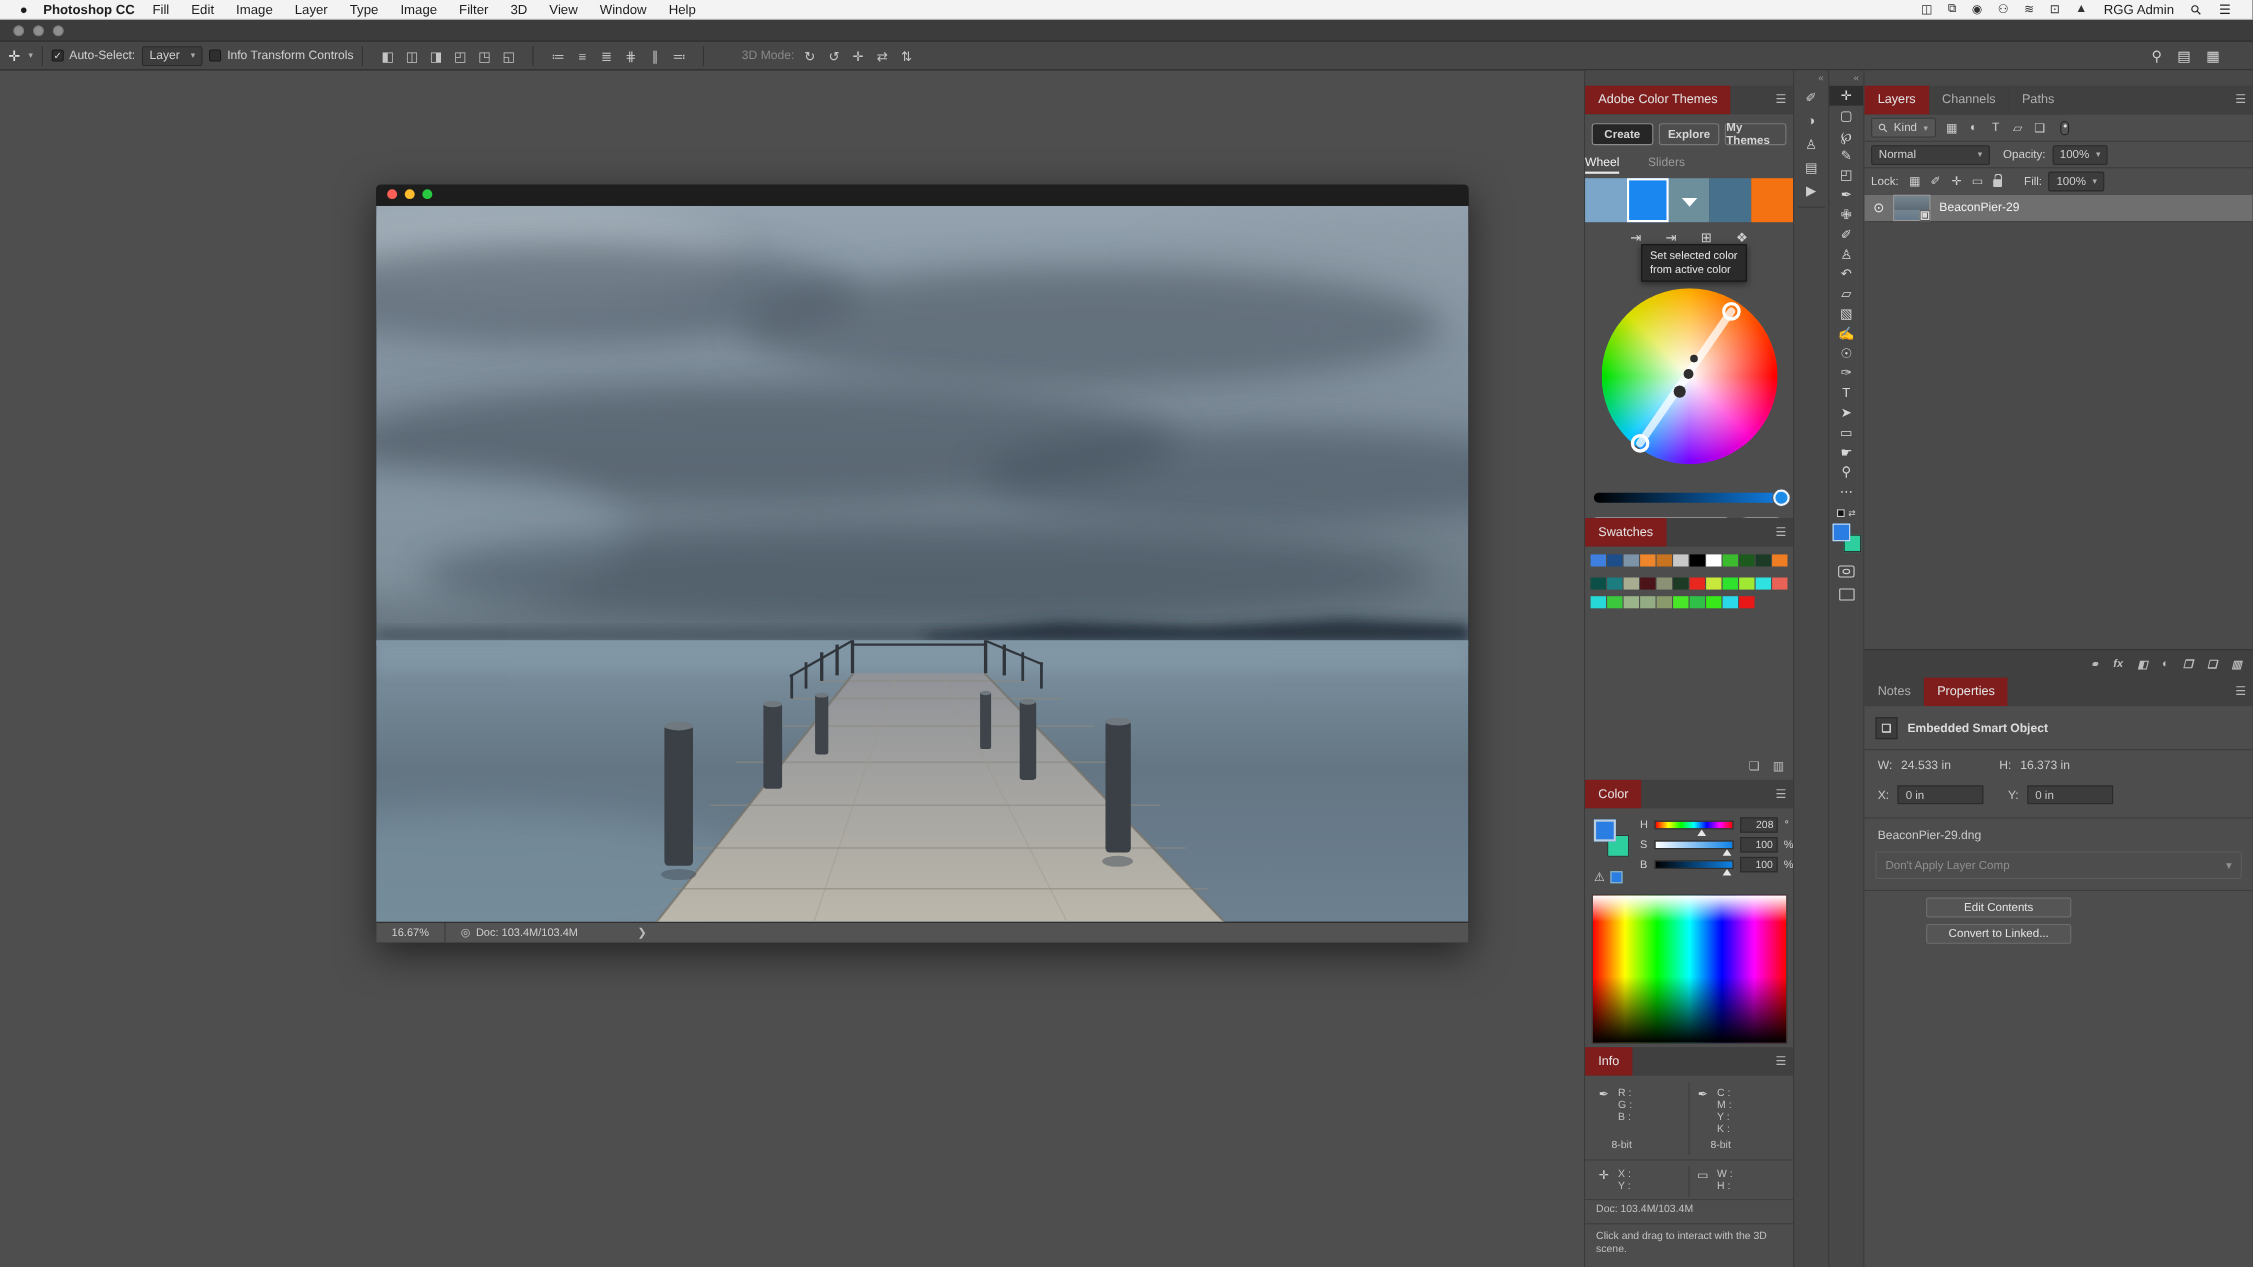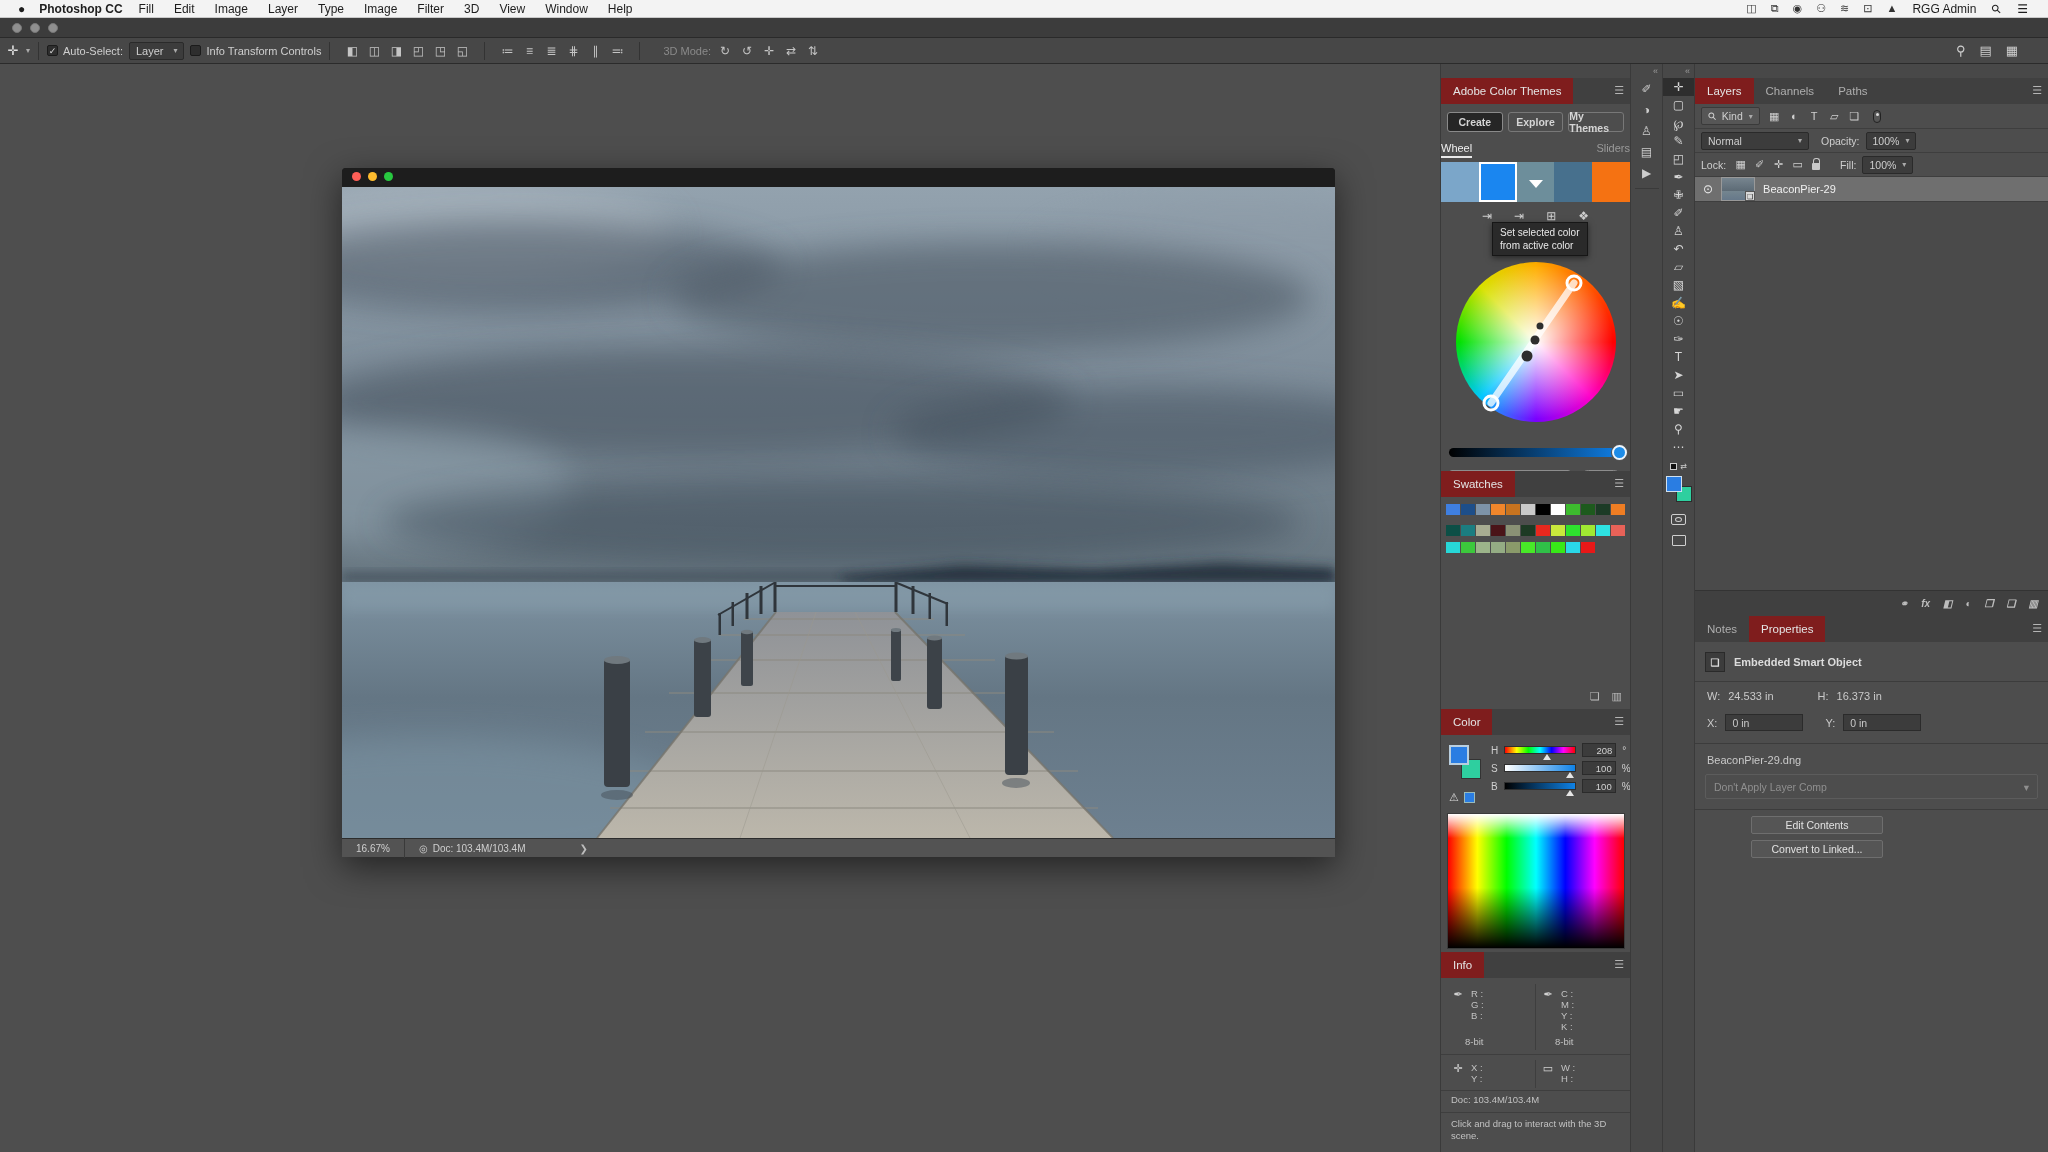--- a/index.html
+++ b/index.html
@@ -34,21 +34,21 @@
     display:flex;align-items:center;font-size:11px;color:#cfcfcf;}
   #optbar .tooli{width:26px;text-align:center;font-size:13px;color:#e0e0e0;}
   .vsep{width:1px;height:18px;background:#333;margin:0 8px;}
   .checkbox{width:11px;height:11px;background:#2e2e2e;border:1px solid #1b1b1b;border-radius:2px;
     display:inline-flex;align-items:center;justify-content:center;font-size:9px;color:#ddd;margin-right:5px;}
   .selbox{background:#3c3c3c;border:1px solid #2a2a2a;border-radius:2px;height:18px;
     display:inline-flex;align-items:center;padding:0 6px;gap:10px;margin:0 6px;}
   .dd{font-size:8px;color:#aaa;}
   #optbar .icongrp{display:flex;gap:2px;margin:0 4px;}
   #optbar .icongrp .gico{width:20px;text-align:center;font-size:12px;color:#c5c5c5;}
-  #optbar .dim{color:#8a8a8a;margin-left:15px;}
+  #optbar .dim{color:#8a8a8a;margin-left:26px;}
   #optbar .rgrp{position:absolute;right:30px;display:flex;gap:14px;font-size:13px;color:#cfcfcf;}
 
   
   #docwin{left:342px;top:168px;width:993px;height:689px;background:#1f1f1f;border-radius:4px 4px 0 0;
     box-shadow:0 10px 35px rgba(0,0,0,.55);}
   #doctitle{position:relative;height:19px;background:#1d1d1d;border-radius:4px 4px 0 0;}
   #doctitle .lights{top:4px;left:10px;gap:7px;}
   #doctitle .light{width:9px;height:9px;}
   #doctitle .title{position:absolute;left:0;right:0;top:3px;text-align:center;font-size:10.5px;color:#9b9b9b;}
   #docimg{width:993px;height:651px;display:block;}
@@ -70,21 +70,21 @@
   .ptab{height:26px;display:flex;align-items:center;padding:0 12px;font-size:11.5px;color:#aeaeae;background:#404040;}
   .ptab.active{background:#7f1d1d;color:#e4e4e4;}
   .pmenu{position:absolute;right:6px;top:6px;color:#b5b5b5;font-size:11px;}
   .pbody{background:#4d4d4d;position:relative;}
 
   
   #ct-buttons{display:flex;gap:5px;padding:8px 6px 4px;}
   #ct-buttons .ctb{flex:1;height:20px;border:1px solid #787878;border-radius:3px;background:#4d4d4d;
     display:flex;align-items:center;justify-content:center;font-size:10.5px;color:#d5d5d5;font-weight:bold;}
   #ct-buttons .ctb.active{background:#262626;border-color:#8a8a8a;}
-  #ct-modes{display:flex;justify-content:space-between;gap:26px;padding:6px 0 4px;font-size:11px;color:#9a9a9a;}
+  #ct-modes{display:flex;justify-content:flex-start;gap:26px;padding:6px 0 4px;font-size:11px;color:#9a9a9a;}
   #ct-modes .mode.active{color:#efefef;border-bottom:2px solid #e8e8e8;padding-bottom:2px;}
   #ct-swrow{display:flex;height:40px;position:relative;}
   #ct-swrow .tsw{flex:1;}
   #ct-swrow .tsw.selected{outline:2px solid #fff;outline-offset:-2px;z-index:2;}
   #ct-marker{left:50%;top:-1px;transform:translateX(-50%);width:0;height:0;z-index:3;
     border-left:7px solid transparent;border-right:7px solid transparent;border-top:8px solid #fff;}
   #ct-icons{display:flex;justify-content:center;gap:22px;padding:7px 0 2px;font-size:12px;color:#cfcfcf;}
   #wheel{left:15px;top:158px;width:160px;height:160px;border-radius:50%;
     background:radial-gradient(circle,#ffffff 0%,rgba(255,255,255,0) 68%),
     conic-gradient(from 0deg,#ffae00 0deg,#ff0000 90deg,#ff00c8 135deg,#7a00ff 180deg,#00c8ff 225deg,#00e100 270deg,#d8e100 315deg,#ffae00 360deg);}

